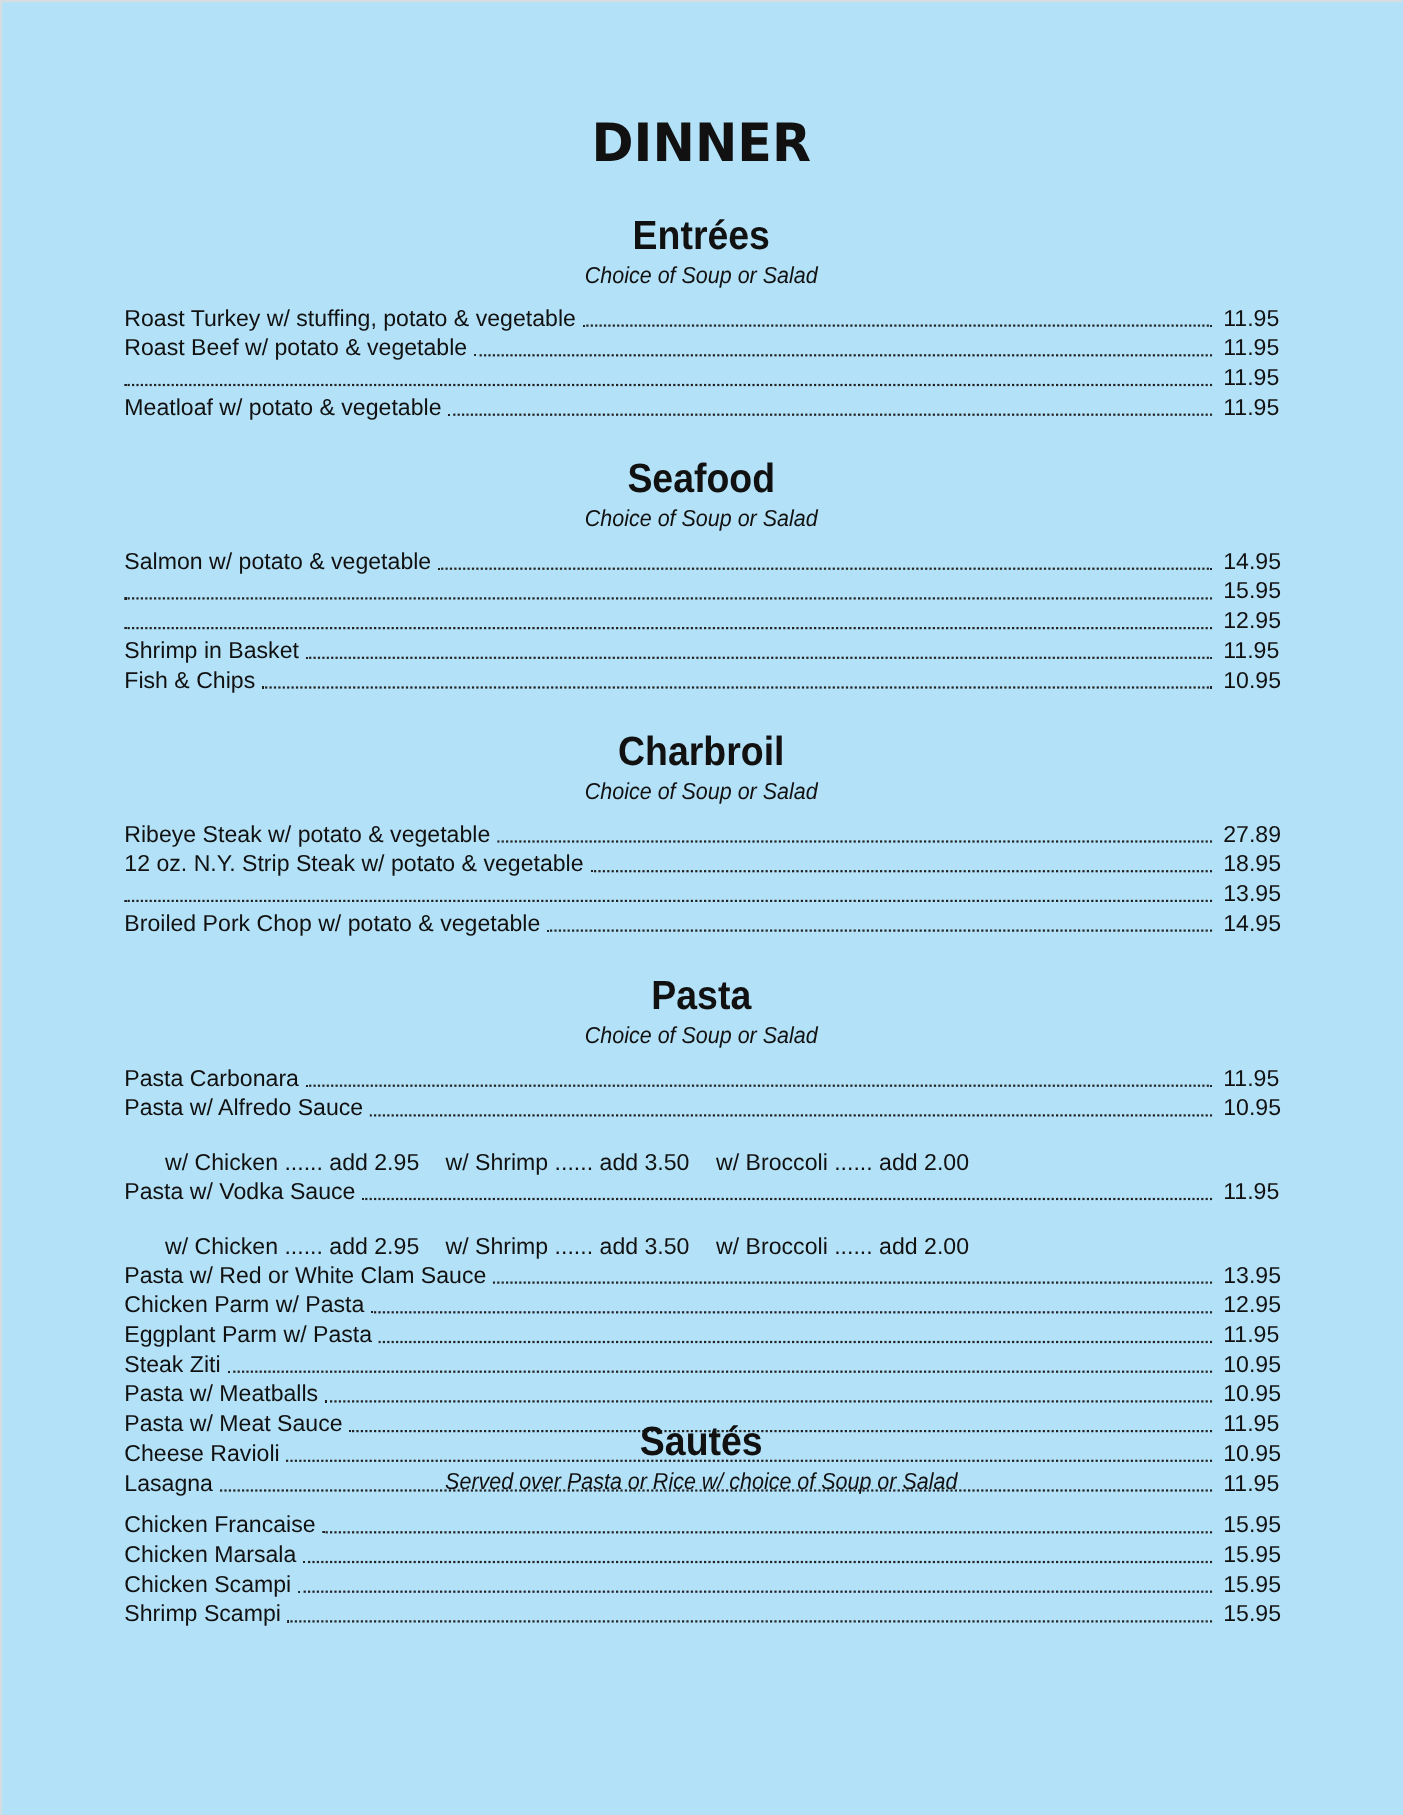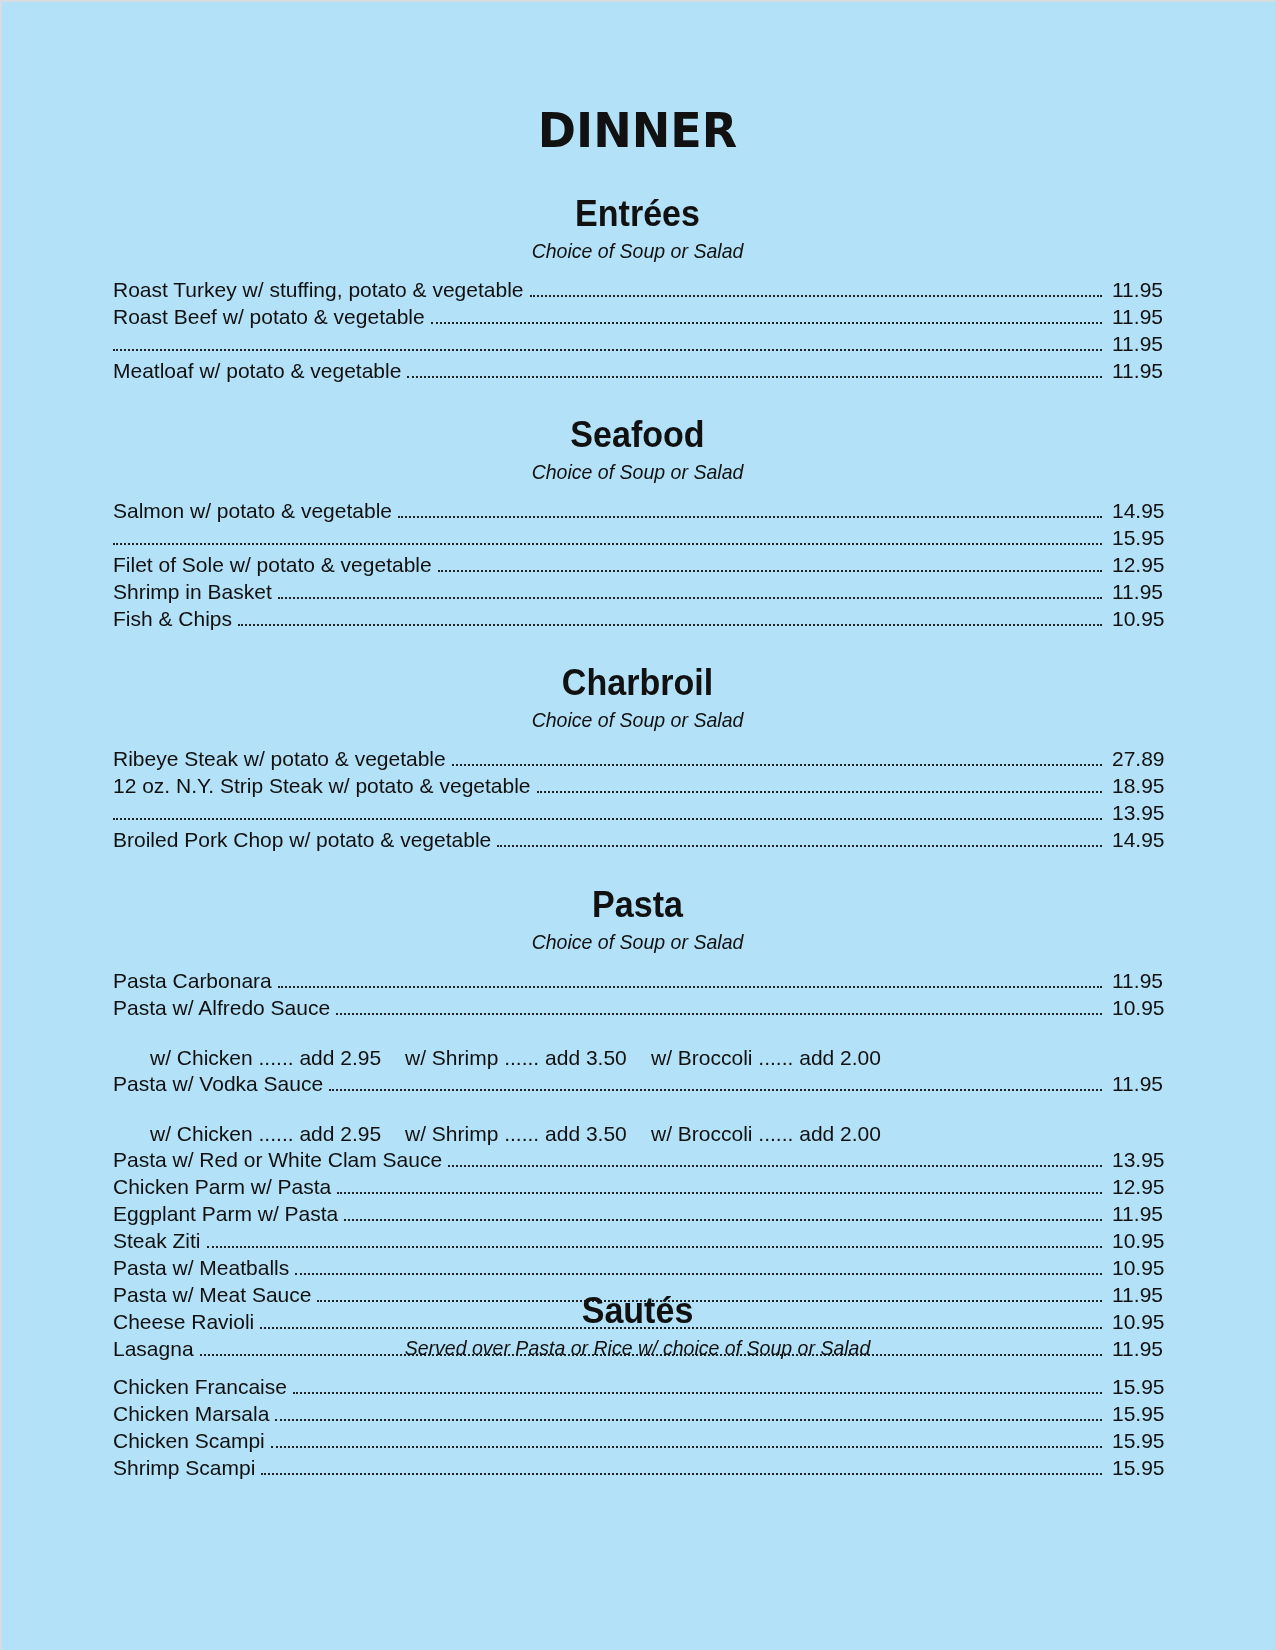--- a/index.html
+++ b/index.html
@@ -95,21 +95,20 @@
   <div class="row">
       <span class="name">Salmon w/ potato &amp; vegetable</span>
       <span class="dots"></span>
       <span class="price">14.95</span>
     </div>
   <div class="row">
       <span class="dots"></span>
       <span class="price">15.95</span>
     </div>
   <div class="row">
-      <span class="name">Filet of Sole w/ potato &amp; vegetable</span>
       <span class="dots"></span>
       <span class="price">12.95</span>
     </div>
   <div class="row">
       <span class="name">Shrimp in Basket</span>
       <span class="dots"></span>
       <span class="price">11.95</span>
     </div>
   <div class="row">
       <span class="name">Fish &amp; Chips</span>

